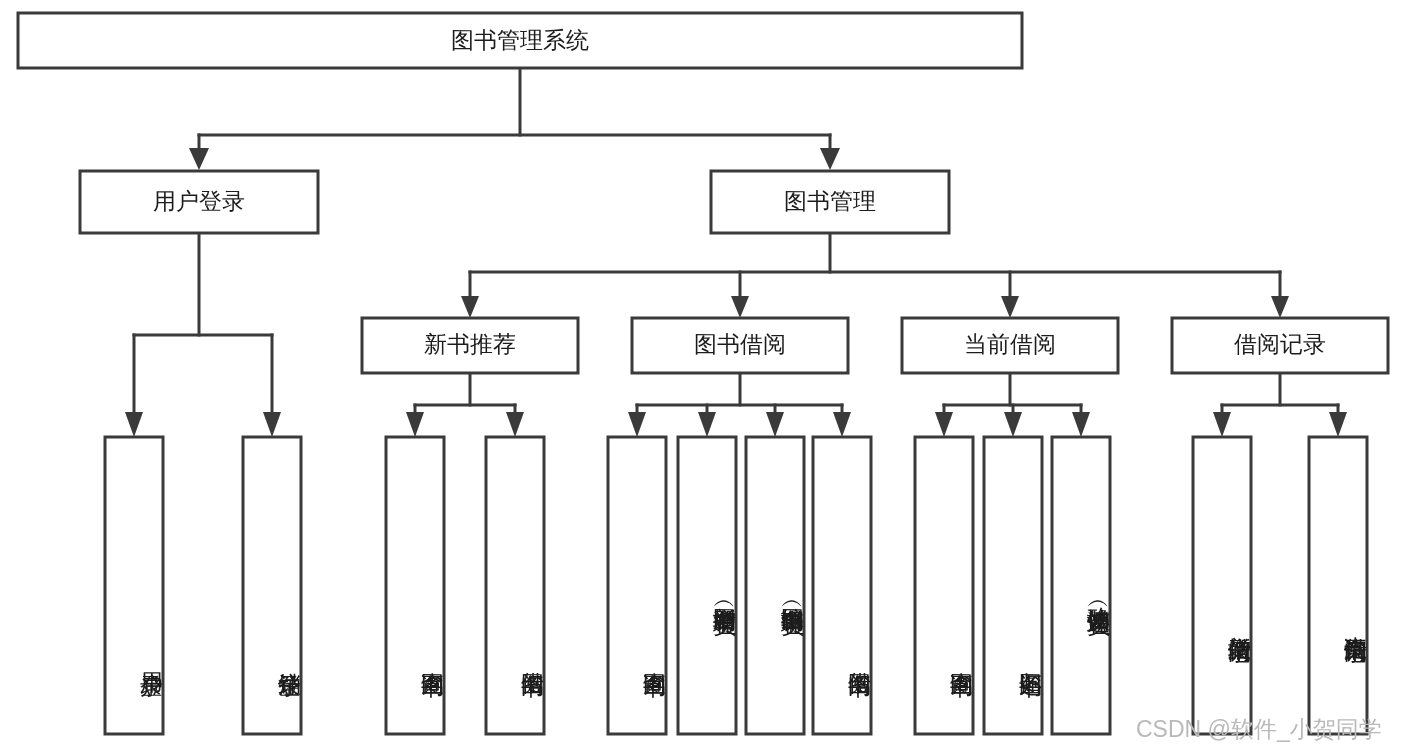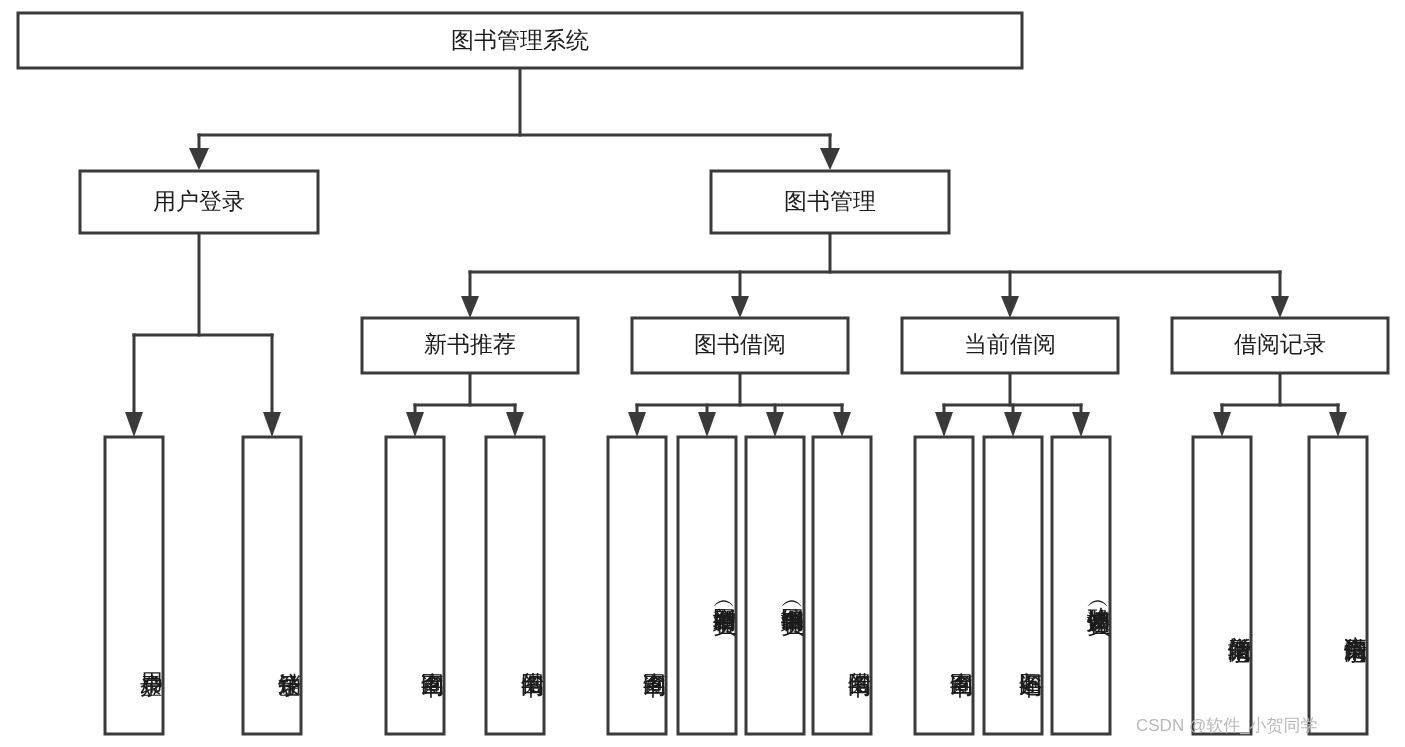--- a/index.html
+++ b/index.html
@@ -60,21 +60,21 @@
     white-space: nowrap;
     position: absolute;
     display: flex;
     align-items: flex-start;
     justify-content: center;
     pointer-events: none;
   }
   .watermark {
     position: absolute;
     font-family: "Liberation Sans", "DejaVu Sans", sans-serif;
-    font-size: 17px;
+    font-size: 23px;
     color: #b9b9b9;
     white-space: nowrap;
     left: 1136px;
     top: 714px;
   }
 </style>
 </head>
 <body>
 
 <div id="diagram-root">

